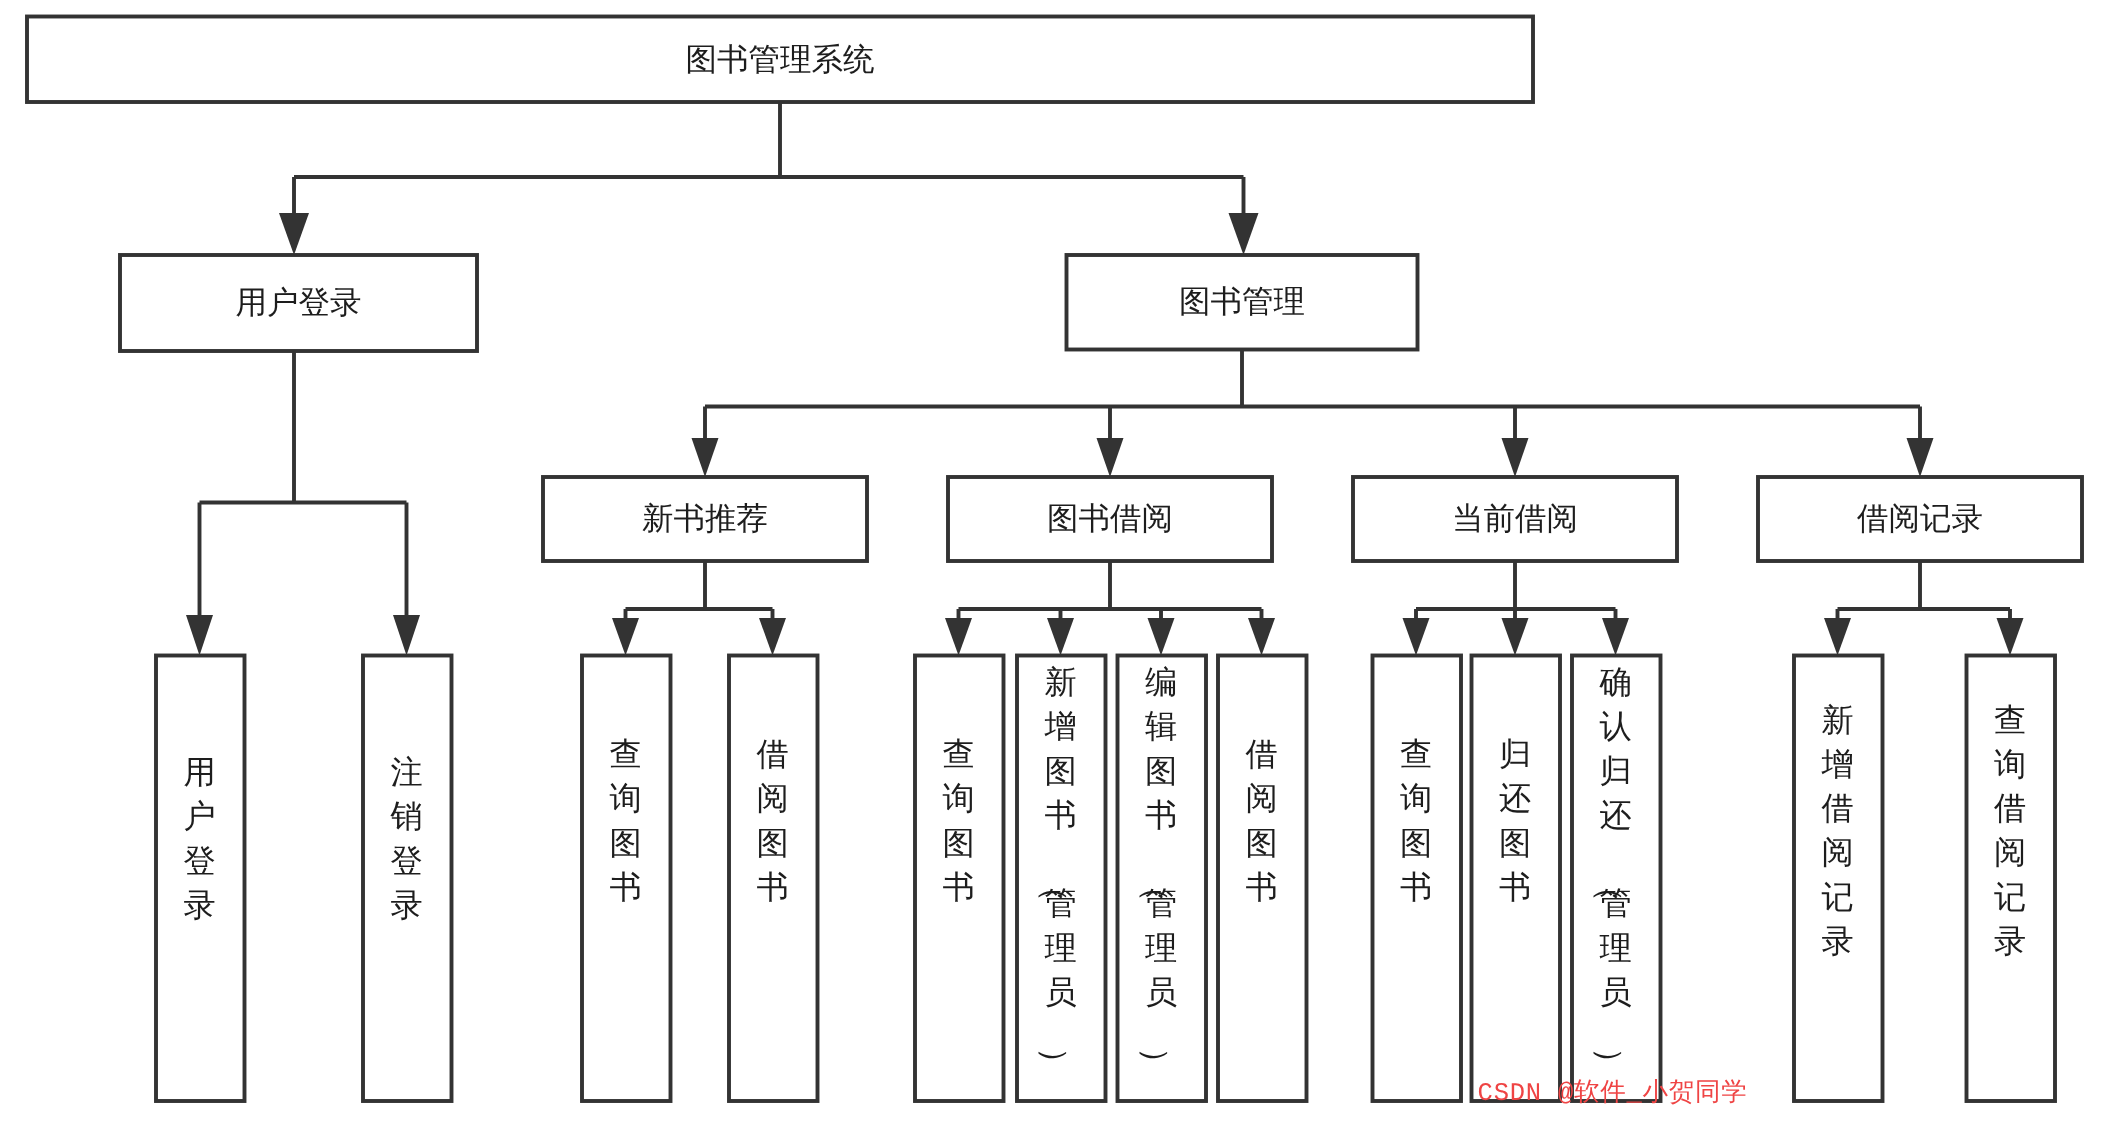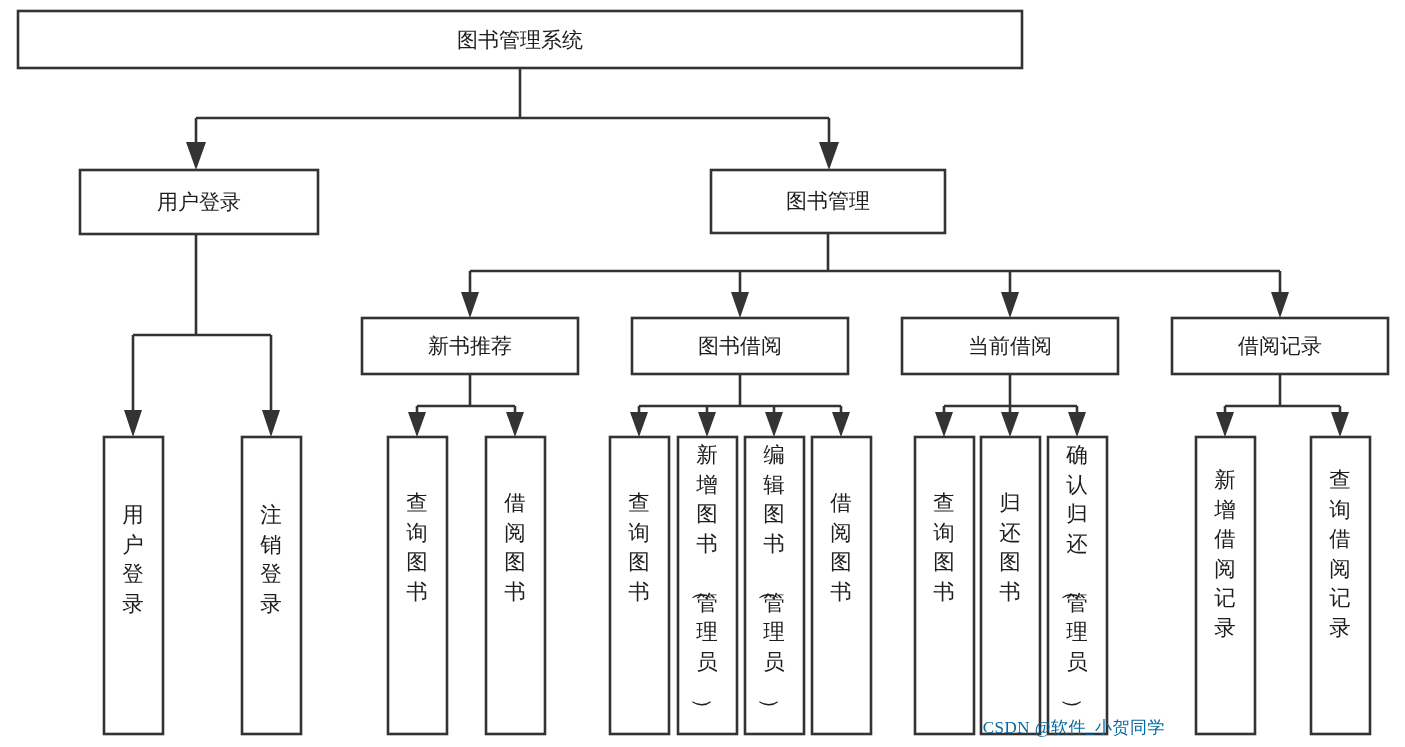--- a/index.html
+++ b/index.html
@@ -50,23 +50,23 @@
   .node-label-leaf {
     font-family: "DejaVu Sans", "Liberation Sans", sans-serif;
     fill: #1d1d1d;
     font-size: 21.5px;
     text-anchor: middle;
   }
   .watermark {
     position: absolute;
     right: 8px;
     bottom: 8px;
-    font-family: Liberation Serif, serif;
+    font-family: Liberation Mono, monospace;
     font-size: 17px;
-    color: #0369a1;
+    color: #ef4444;
     letter-spacing: 0.5px;
     white-space: nowrap;
     pointer-events: none;
   }
 </style>
 </head>
 <body>
 
 <div id="diagram-root">
 

